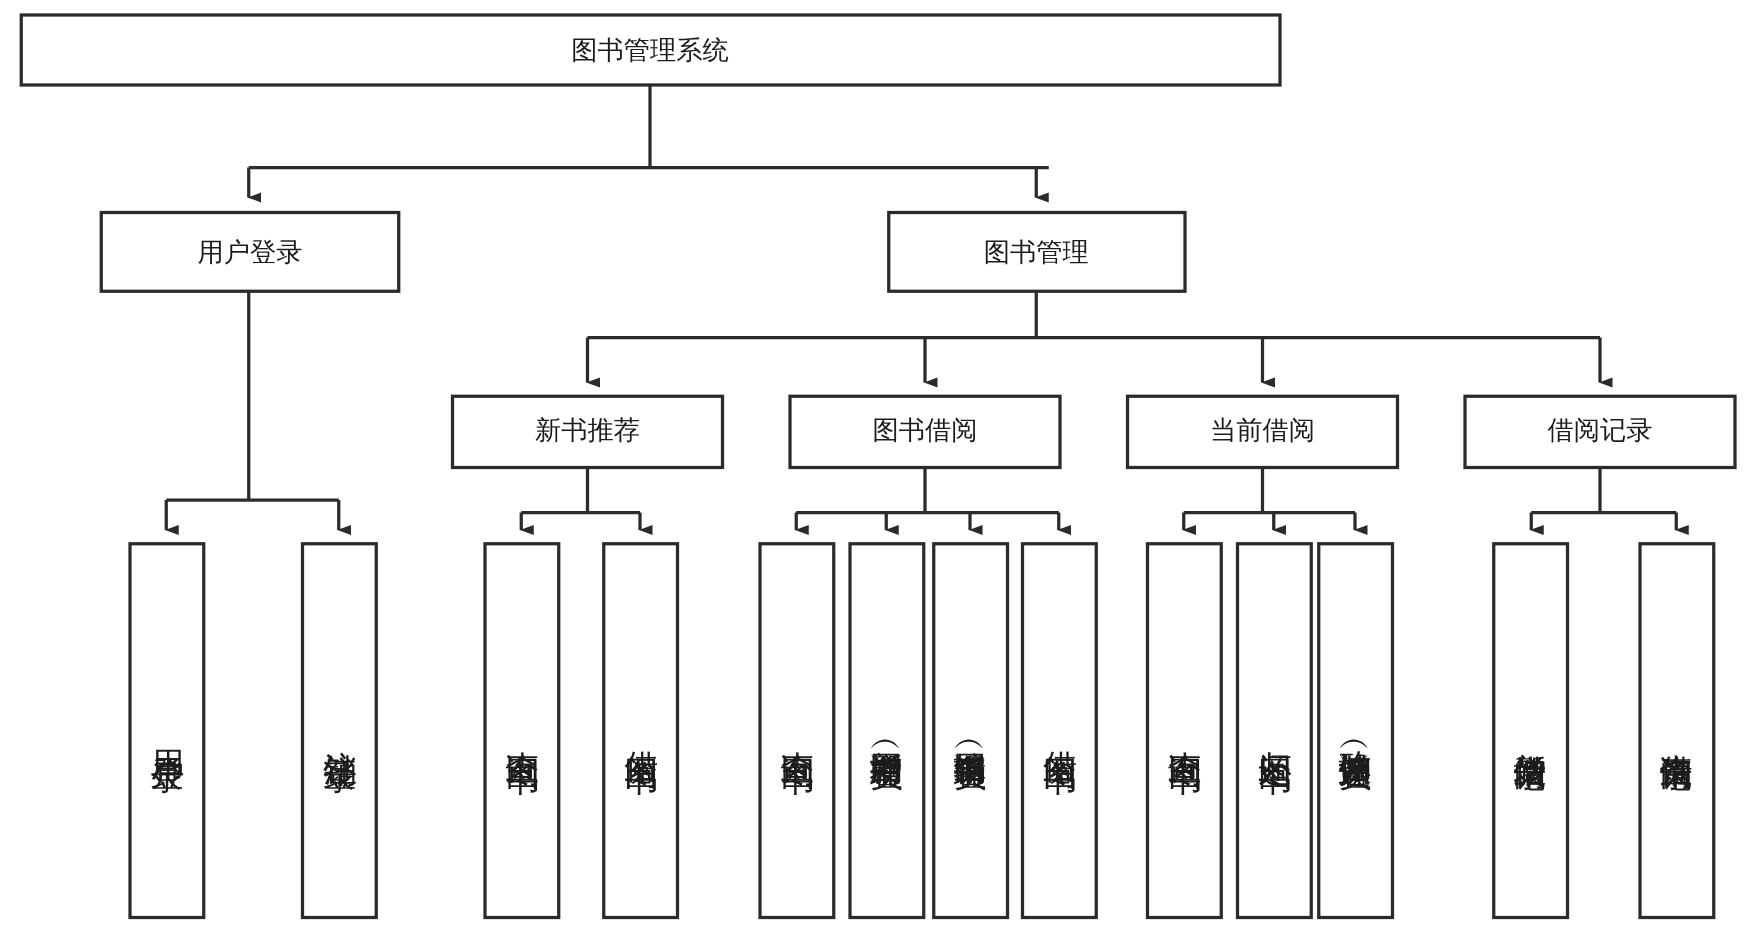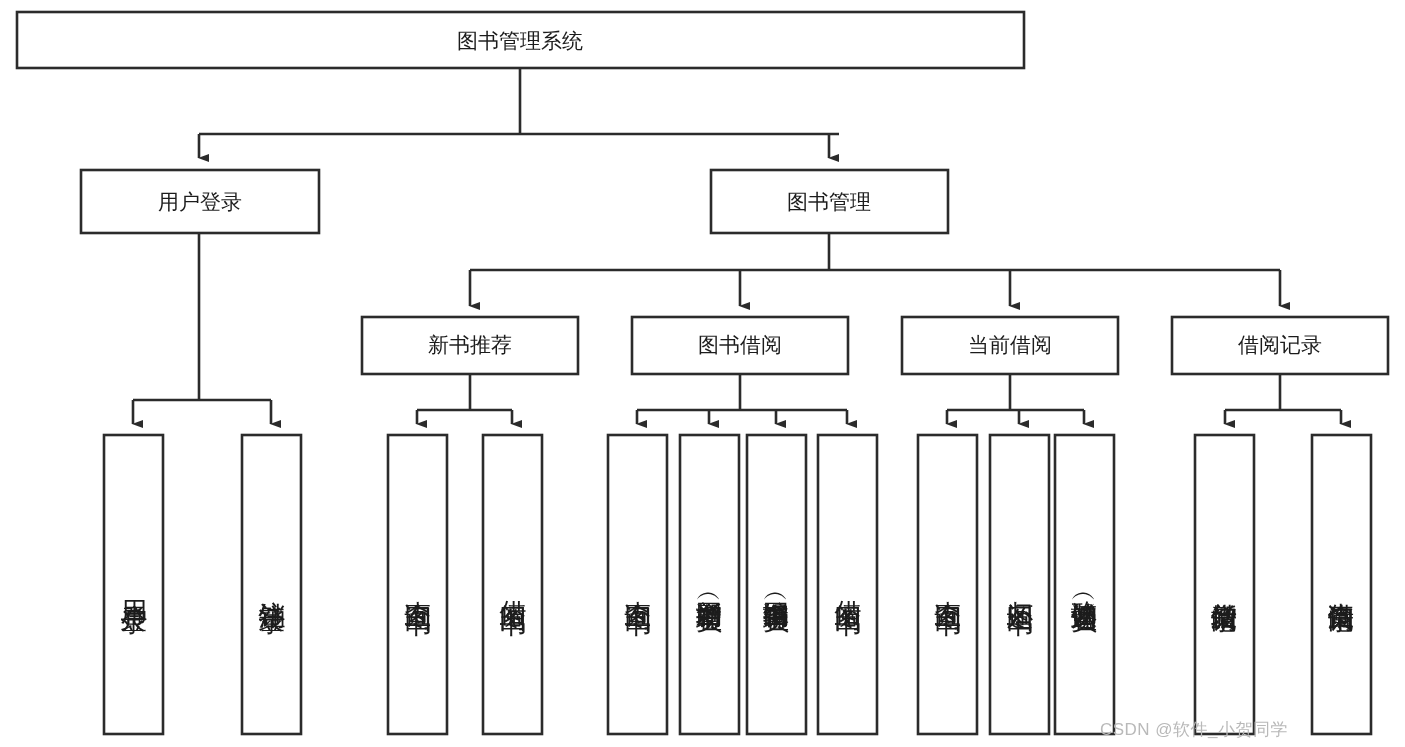--- a/index.html
+++ b/index.html
@@ -192,14 +192,13 @@
   <div class="leaf-label-v tight" style="left:747px; top:435px; width:59px; height:299px;">编辑图书（管理员）</div>
   <div class="leaf-label-v" style="left:818px; top:435px; width:59px; height:299px;">借阅图书</div>
 
   <div class="leaf-label-v" style="left:918px; top:435px; width:59px; height:299px;">查询图书</div>
   <div class="leaf-label-v" style="left:990px; top:435px; width:59px; height:299px;">归还图书</div>
   <div class="leaf-label-v tight" style="left:1055px; top:435px; width:59px; height:299px;">确认归还（管理员）</div>
 
   <div class="leaf-label-v tight" style="left:1195px; top:435px; width:59px; height:299px;">新增借阅记录</div>
   <div class="leaf-label-v tight" style="left:1312px; top:435px; width:59px; height:299px;">查询借阅记录</div>
 
-  <div id="watermark">CSDN @软件_小贺同学</div>
 </div>
 
 </body></html>

